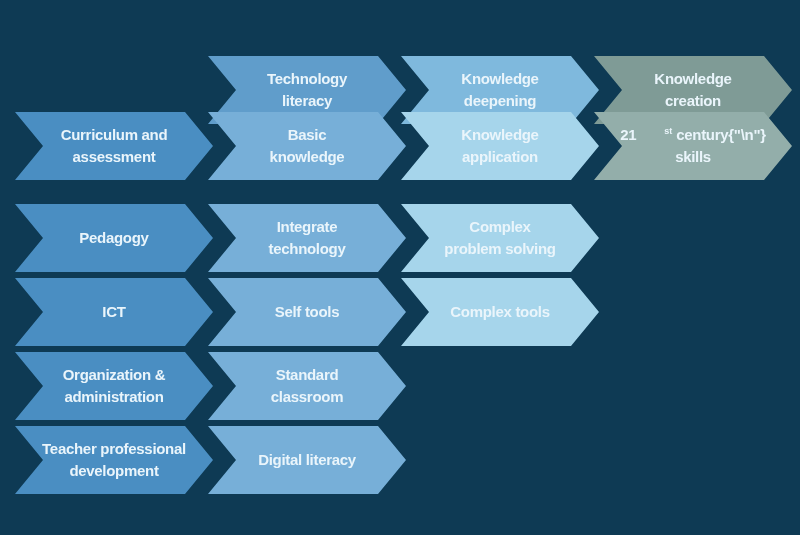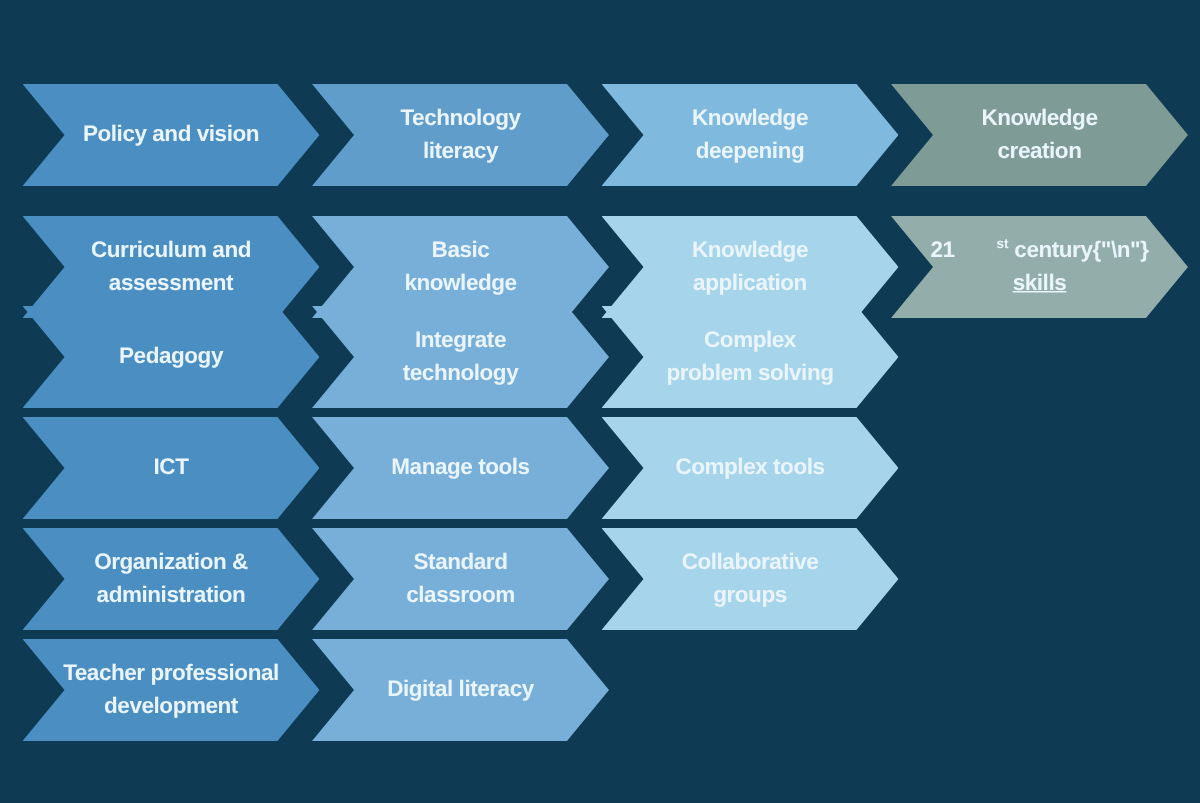--- a/index.html
+++ b/index.html
@@ -41,61 +41,58 @@
   .c0 { left: 15px;  background: var(--c0); }
   .c1 { left: 208px; background: var(--c1); }
   .c2 { left: 401px; background: var(--c2); }
   .c3 { left: 594px; background: var(--c3); }
   
   .r0.c1 { background: var(--c1h); }
   .r0.c2 { background: var(--c2h); }
   .r0.c3 { background: var(--c3h); }
   
   .r0 { top: 56px; }
-  .r1 { top: 144px; }
+  .r1 { top: 112px; }
   .r2 { top: 204px; }
   .r3 { top: 278px; }
   .r4 { top: 352px; text-align: center; }
   .r5 { top: 426px; }
 </style>
 </head>
 <body>
 
 <div class="stage" style="--bg: #0e3a54; --text: #eaf5fb; --c0: #4a8ec2; --c0h: #4a8ec2; --c1: #77afd8; --c1h: #609dcb; --c2: #a6d5eb; --c2h: #7fb9dd; --c3: #93aeaa; --c3h: #7f9b96;">
 
-  <div class="arrow r0 c0">Policy and vision</div>
   <div class="arrow r0 c1">Technology
 literacy</div>
   <div class="arrow r0 c2">Knowledge
 deepening</div>
   <div class="arrow r0 c3">Knowledge
 creation</div>
 
   <div class="arrow r1 c0">Curriculum and
 assessment</div>
   <div class="arrow r1 c1">Basic
 knowledge</div>
   <div class="arrow r1 c2">Knowledge
 application</div>
-  <div class="arrow r1 c3"><span><span>21</span><sup>st</sup><span> century</span>{"\n"}<span class="l2" style="display: block; text-decoration: underline;">skills</span></span></div>
+  <div class="arrow r1 c3"><span><span>21</span><sup>st</sup><span> century</span>{"\n"}<span class="l2" style="display: block;">skills</span></span></div>
 
   <div class="arrow r2 c0">Pedagogy</div>
   <div class="arrow r2 c1">Integrate
 technology</div>
   <div class="arrow r2 c2">Complex
 problem solving</div>
 
   <div class="arrow r3 c0">ICT</div>
-  <div class="arrow r3 c1">Manage tools</div>
+  <div class="arrow r3 c1">Self tools</div>
   <div class="arrow r3 c2">Complex tools</div>
 
   <div class="arrow r4 c0">Organization &amp;
 administration</div>
   <div class="arrow r4 c1">Standard
 classroom</div>
-  <div class="arrow r4 c2">Collaborative
-groups</div>
 
   <div class="arrow r5 c0">Teacher professional
 development</div>
   <div class="arrow r5 c1">Digital literacy</div>
 
 </div>
 
 </body></html>

